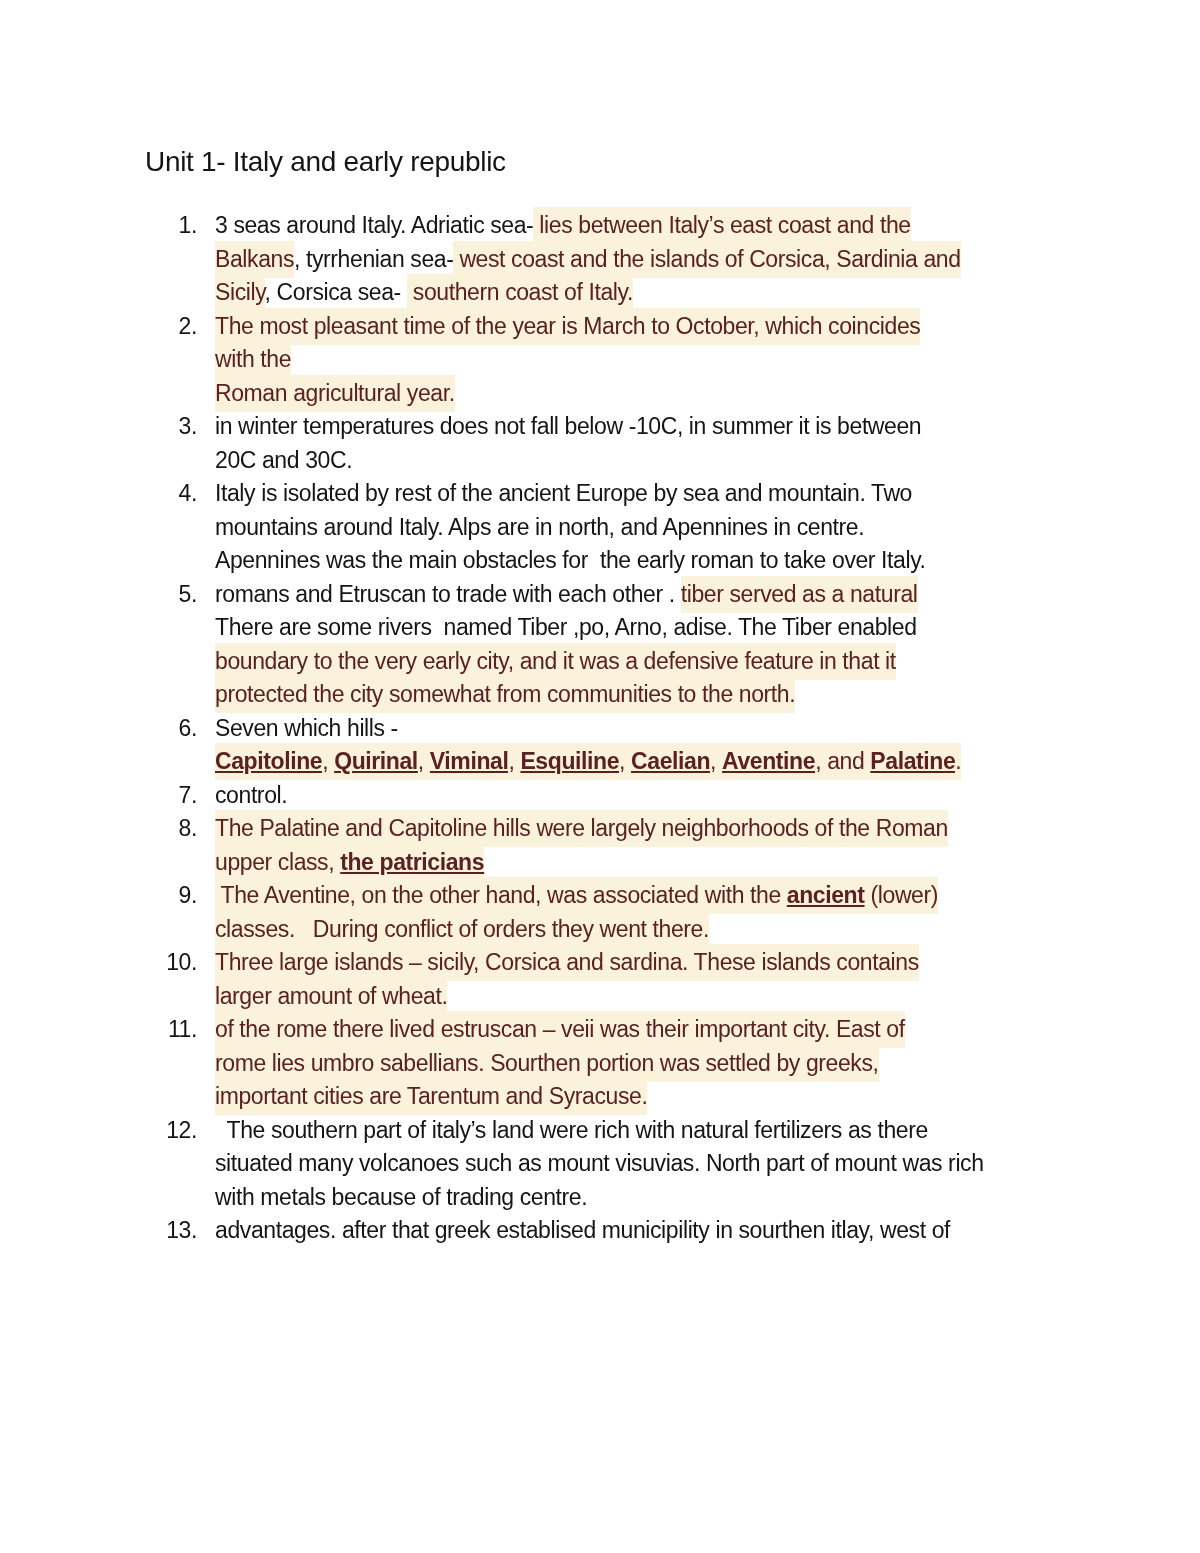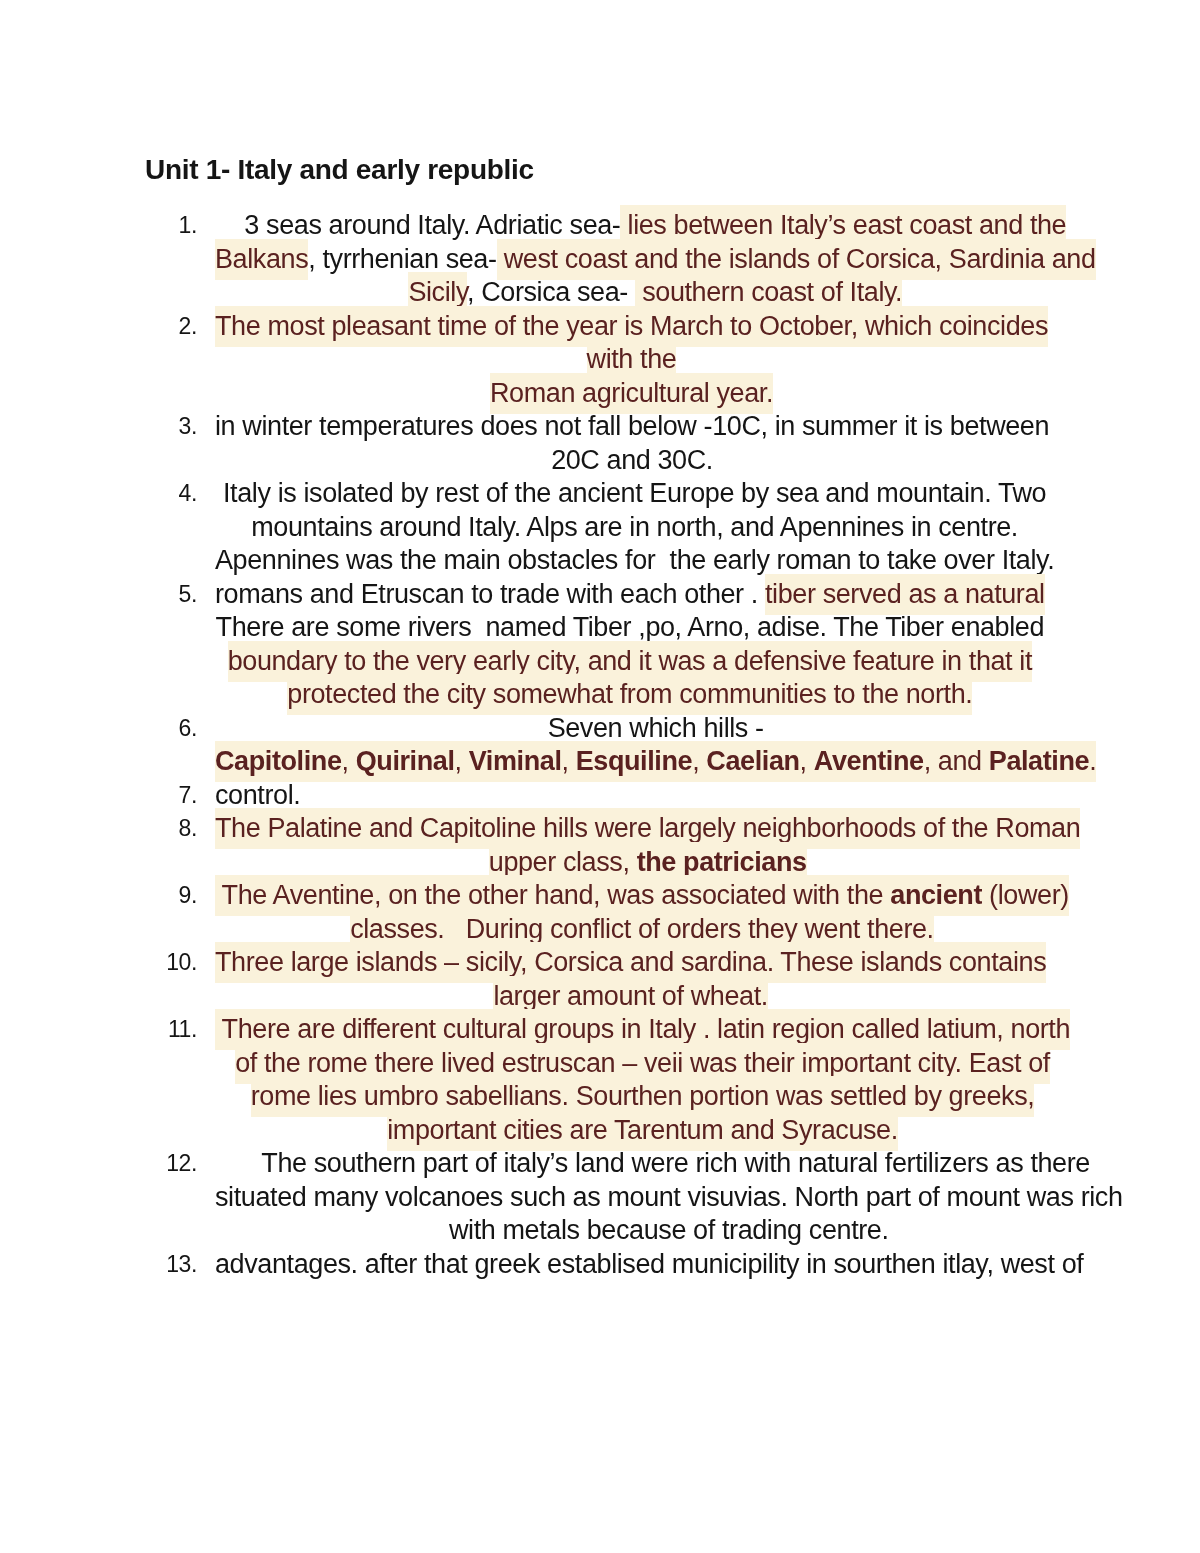--- a/index.html
+++ b/index.html
@@ -16,24 +16,24 @@
   .page{
     position:relative;
     width:1200px;
     height:1553px;
     background:var(--page);
     overflow:hidden;
   }
   .title{
     position:absolute;
     left:145px;
-    top:154px;
+    top:146px;
     margin:0;
     font-size:28px;
-    font-weight:700;
+    font-weight:400;
     letter-spacing:-0.3px;
     color:var(--black);
     white-space:pre;
   }
   .notes{
     position:absolute;
     left:0;
     top:209px;
     width:1200px;
   }
@@ -48,33 +48,32 @@
     font-size:23px;
     line-height:33.5px;
     letter-spacing:-0.4px;
     color:var(--black);
     white-space:pre;
   }
   .content{
     margin-left:18px;
   }
   .line{
-    font-size:27px;
+    font-size:23px;
     line-height:33.5px;
     letter-spacing:-0.4px;
     white-space:pre;
-    text-align:center;
   }
   .run.k{ color:var(--black); }
   .run.m, .run.mb{
     color:var(--maroon);
     background:var(--hl);
     padding:5px 0 6px;
   }
-  .run.mb{ font-weight:700; }
+  .run.mb{ font-weight:700;text-decoration:underline; }
 </style>
 </head>
 <body>
 
 <div class="page">
   <h1 class="title">Unit 1- Italy and early republic</h1>
   <div class="notes">
       <div class="item">
         <span class="num">1.</span>
         <div class="content">
@@ -145,21 +144,20 @@
       <div class="item">
         <span class="num">10.</span>
         <div class="content">
           <div class="line"><span class="run m">Three large islands – sicily, Corsica and sardina. These islands contains</span></div>
           <div class="line"><span class="run m">larger amount of wheat.</span></div>
         </div>
       </div>
       <div class="item">
         <span class="num">11.</span>
         <div class="content">
-          <div class="line"><span class="run m"> There are different cultural groups in Italy . latin region called latium, north</span></div>
           <div class="line"><span class="run m">of the rome there lived estruscan – veii was their important city. East of</span></div>
           <div class="line"><span class="run m">rome lies umbro sabellians. Sourthen portion was settled by greeks,</span></div>
           <div class="line"><span class="run m">important cities are Tarentum and Syracuse.</span></div>
         </div>
       </div>
       <div class="item">
         <span class="num">12.</span>
         <div class="content">
           <div class="line"><span class="run k">  The southern part of italy’s land were rich with natural fertilizers as there</span></div>
           <div class="line"><span class="run k">situated many volcanoes such as mount visuvias. North part of mount was rich</span></div>

